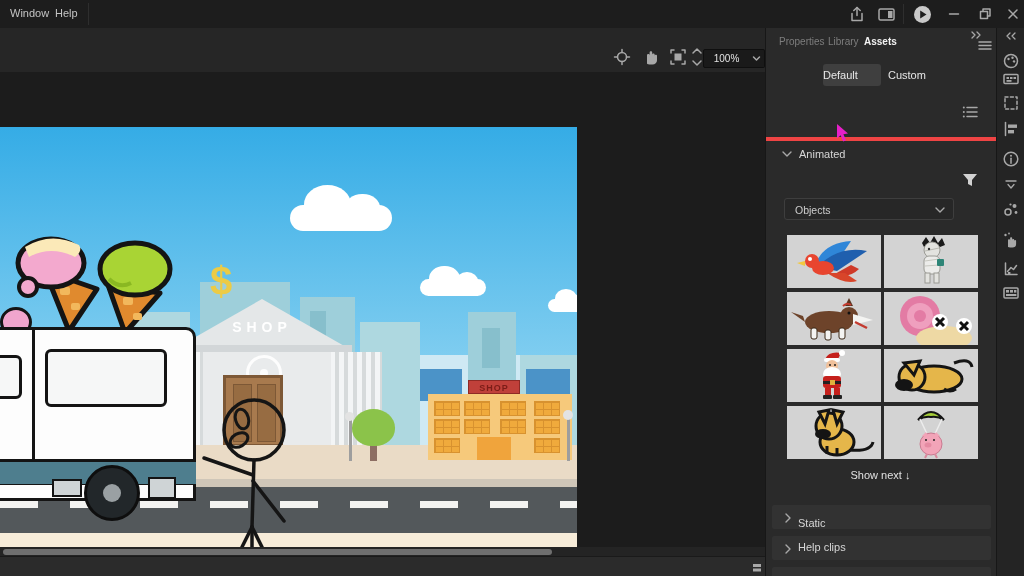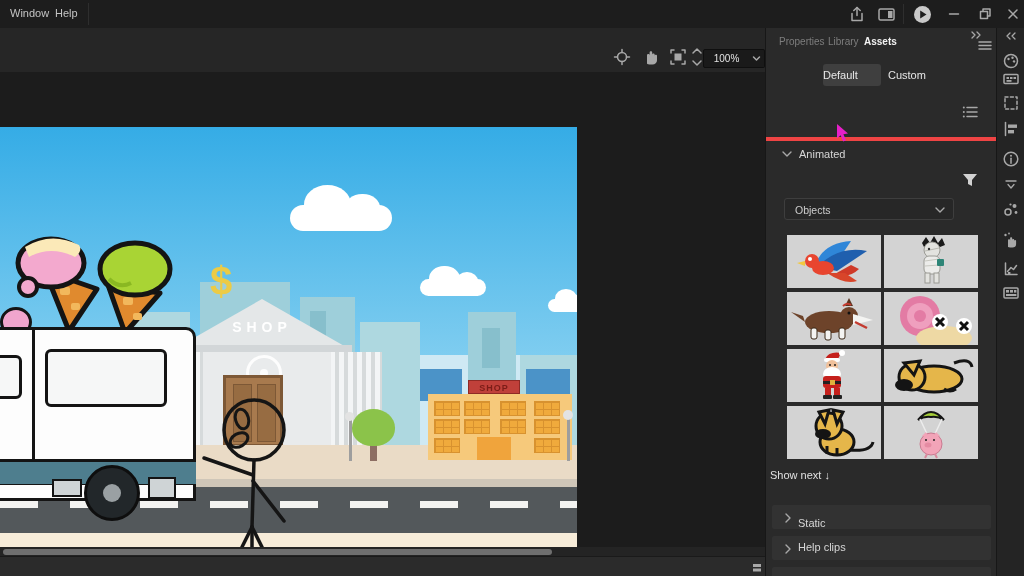--- a/index.html
+++ b/index.html
@@ -416,21 +416,21 @@
         <circle cx="47" cy="38" r="11" fill="#f2a4b8" stroke="#c97b91"></circle>
         <path d="M38 30 L42 26 L44 31 Z" fill="#f2a4b8"></path>
           <path d="M56 30 L52 26 L50 31 Z" fill="#f2a4b8"></path>
         <ellipse cx="44" cy="39" rx="3.5" ry="2.5" fill="#e58ba3"></ellipse>
         <circle cx="42" cy="34" r="1" fill="#222"></circle>
           <circle cx="50" cy="34" r="1" fill="#222"></circle>
         <path d="M43 48l-2 4M51 48l2 4" stroke="#d9899d" stroke-width="2"></path>
       </svg>
     </div>
 
-    <div class="abs" style="left:4px;top:441px;width:197px;text-align:left;font-size:11px;color:#e0e0e0;">Show next ↓</div>
+    <div class="abs" style="left:16px;top:441px;width:197px;text-align:center;font-size:11px;color:#e0e0e0;">Show next ↓</div>
 
     <div class="secbar" style="top:477px;">
       <svg class="abs" style="left:12px;top:8px;" width="8" height="10">
           <path d="M2 1l4 4-4 4" class="ic" style="stroke-width:1.4"></path>
         </svg>
       <span class="abs" style="left:26px;top:12px;">Static</span>
     </div>
     <div class="secbar" style="top:508px;">
       <svg class="abs" style="left:12px;top:8px;" width="8" height="10">
           <path d="M2 1l4 4-4 4" class="ic" style="stroke-width:1.4"></path>

